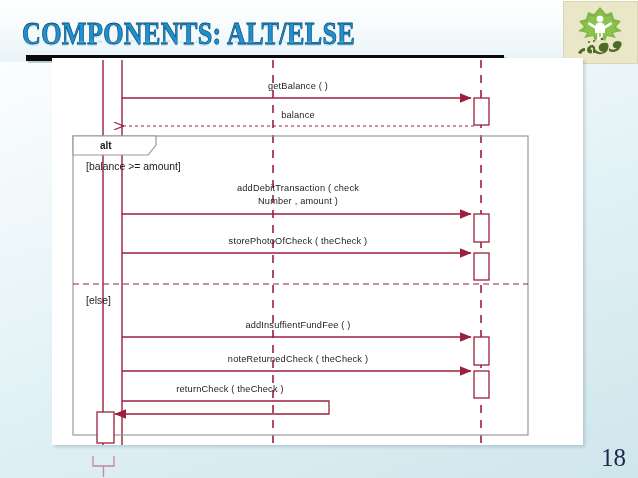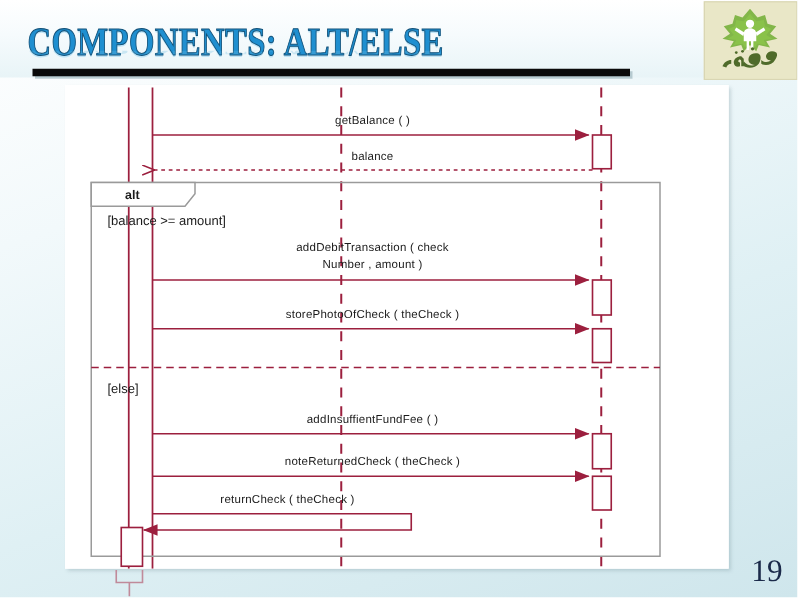--- a/index.html
+++ b/index.html
@@ -81,21 +81,21 @@
     position: absolute;
     right: 12px; bottom: 6px;
     font-family: "Liberation Serif", serif;
     font-size: 25px;
     color: #1b2a4a;
   }
 
   
   .diagram-panel {
     position: absolute;
-    left: 52px; top: 68px;
+    left: 52px; top: 58px;
     width: 531px; height: 387px;
     background: #ffffff;
     box-shadow: 2px 2px 3px rgba(90,120,130,0.28);
   }
   .diagram-svg { display: block; }
 
   .dg-text {
     font-family: "Liberation Sans", sans-serif;
     font-size: 9.2px;
     fill: #1b1b1b;
@@ -142,21 +142,21 @@
         <path d="M43 41 C40 40 36 41 35 44 C34 47 36 50 40 50 C37 51 33 50 31 47 L30 50 C33 53 40 53 43 49 C45 46 45 42 43 41 Z"></path>
         <circle cx="38" cy="37" r="1.3"></circle>
         <path d="M29 43 C26 43 23 45 23 48 C23 51 26 52 28 51 L28 48 C27 48 26 47 27 46 C28 45 29 46 29 47 L29 51 L31 51 L31 45 Z"></path>
         <path d="M21 46 C18 46 15 48 14 51 L17 52 C18 50 19 49 21 49 Z"></path>
         <circle cx="25" cy="40" r="1.1"></circle>
         <circle cx="30" cy="39" r="1.1"></circle>
       </g>
     </svg>
   </div>
 
-  <div class="page-number">19</div>
+  <div class="page-number">18</div>
 
   <div class="diagram-panel">
     <svg class="diagram-svg" width="531" height="387" viewBox="0 0 531 387" xmlns="http://www.w3.org/2000/svg">
 
       <defs>
         <marker id="arrowFilled" markerWidth="9" markerHeight="8" refX="8.5" refY="4" orient="auto">
           <path d="M0,0.4 L9,4 L0,7.6 Z" fill="#9c1f3e"></path>
         </marker>
         <marker id="arrowOpen" markerWidth="9" markerHeight="8" refX="0.6" refY="4" orient="auto">
           <path d="M9,0.4 L0,4 L9,7.6" fill="none" stroke="#9c1f3e" stroke-width="1.1"></path>

